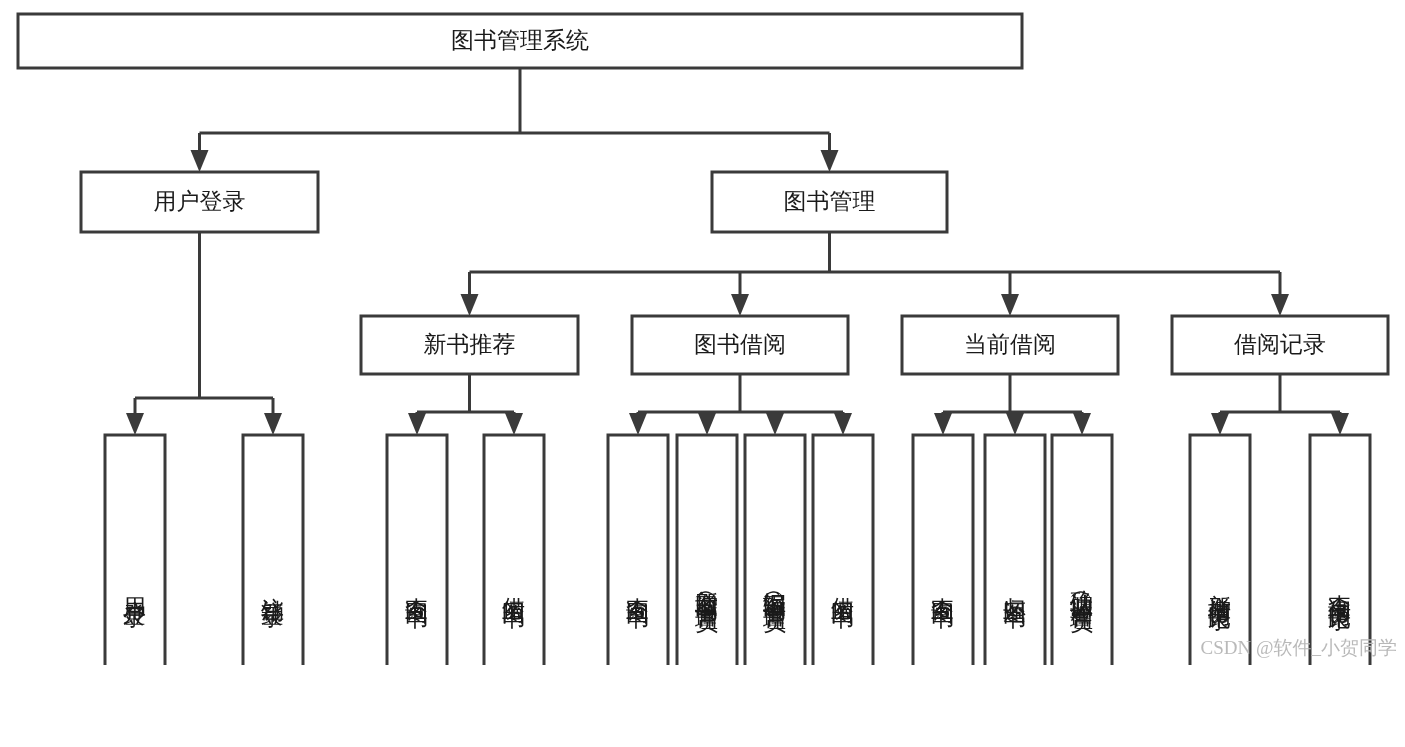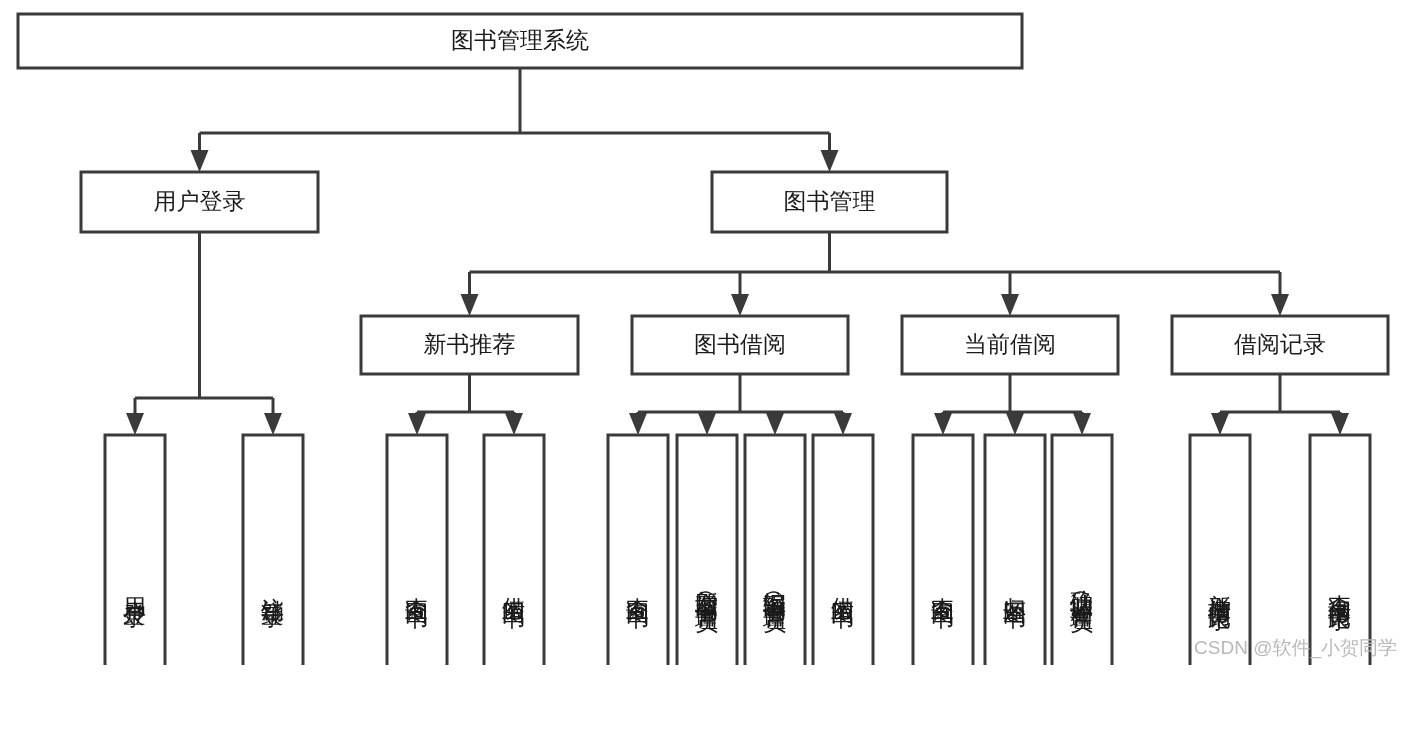--- a/index.html
+++ b/index.html
@@ -54,21 +54,21 @@
     line-height: 1.05;
     color: #1a1a1a;
     letter-spacing: 3px;
     white-space: nowrap;
     pointer-events: none;
   }
   .watermark {
     position: absolute;
     right: 8px;
     bottom: 4px;
-    font-family: Liberation Sans, sans-serif;
+    font-family: Liberation Serif, serif;
     font-size: 19px;
     color: #b9b9b9;
     white-space: nowrap;
   }
 </style>
 </head>
 <body>
 
 <div id="diagram-root">
   <svg id="flow" viewBox="0 0 1405 747">

